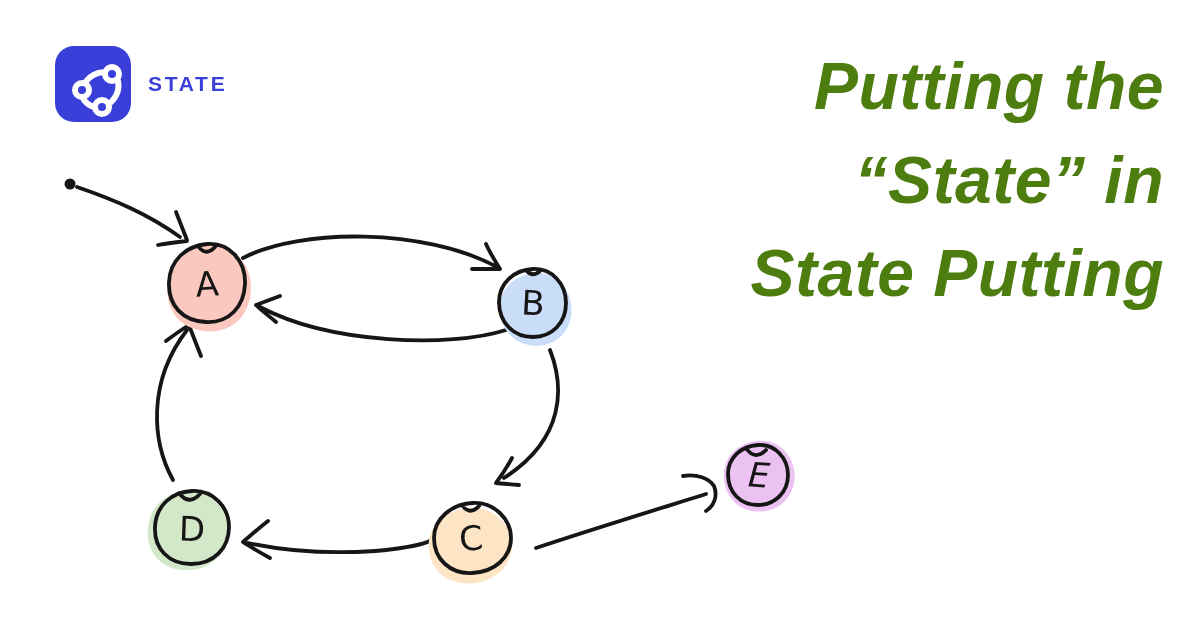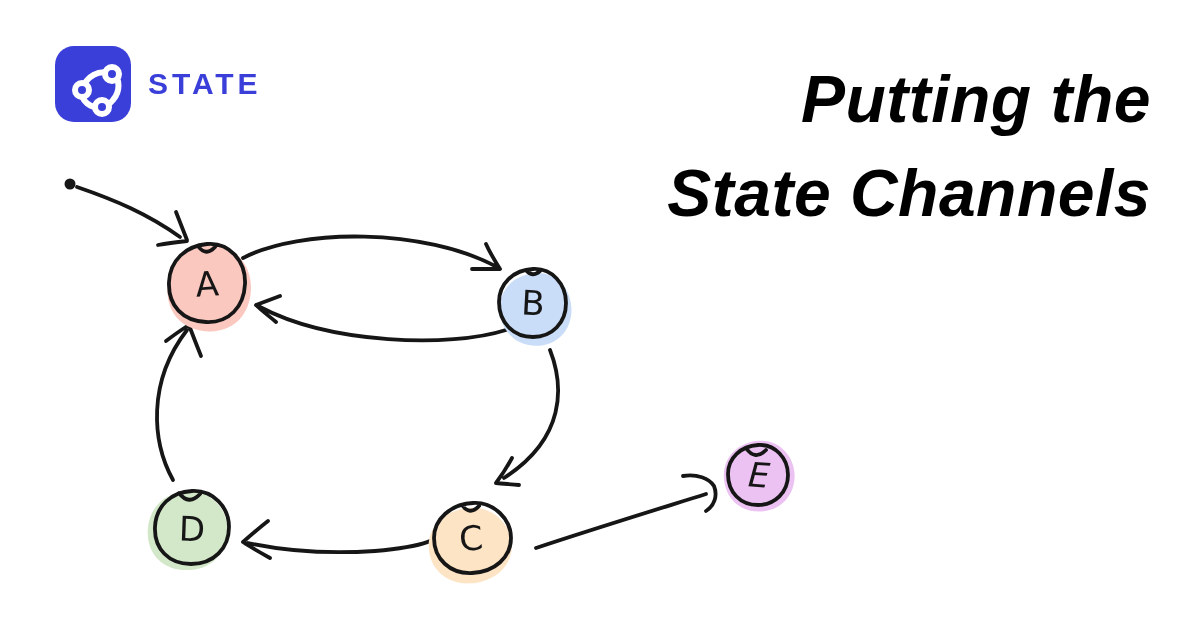--- a/index.html
+++ b/index.html
@@ -6,28 +6,28 @@
   body{
     width:1200px;height:624px;overflow:hidden;background:#ffffff;
     font-family:"Liberation Sans", sans-serif;position:relative;
   }
   .canvas{position:absolute;inset:0;background:#ffffff;}
 
   
   .brand{position:absolute;left:53px;top:44px;display:flex;align-items:center;gap:15px;}
   .brand-icon{width:80px;height:80px;display:block;}
   .brand-text{
-    color:#3A3FD9;font-weight:bold;font-size:30px;line-height:1.07;
+    color:#3A3FD9;font-weight:bold;font-size:21px;line-height:1.07;
     letter-spacing:0.13em;white-space:nowrap;
   }
 
   
   .title{
-    position:absolute;top:40px;right:36px;width:640px;margin:13px;
-    text-align:right;color:#000000;
+    position:absolute;top:40px;right:36px;width:640px;margin:0;
+    text-align:right;color:#4d7c0f;
     font-style:italic;font-weight:bold;font-size:66px;line-height:1.42;
     letter-spacing:0.5px;
   }
   .title span{display:block;}
 
   
   .diagram{position:absolute;left:30px;top:150px;width:800px;height:460px;}
   .ink{stroke:#161616;stroke-width:3.8;fill:none;stroke-linecap:round;stroke-linejoin:round;}
   .node-letter{
     font-family:"DejaVu Sans", sans-serif;font-size:34px;fill:#161616;
@@ -47,21 +47,22 @@
       <circle cx="59" cy="30" r="7" fill="#3A3FD9" stroke="#ffffff" stroke-width="6"></circle>
       <circle cx="49" cy="63" r="7" fill="#3A3FD9" stroke="#ffffff" stroke-width="6"></circle>
     </svg>
     <div class="brand-text">
       <div>STATE</div>
     </div>
   </header>
 
   <h1 class="title">
     <span>Putting the</span>
-    <span>State Channels</span>
+    <span>“State” in</span>
+    <span>State Putting</span>
   </h1>
 
   <svg class="diagram" viewBox="0 0 800 460">
 
     <circle cx="40" cy="34" r="5.5" fill="#161616"></circle>
     <path class="ink" d="M 47 37 C 85 50, 118 64, 150 87 M 146 62 C 150 72, 153 80, 157 90 M 128 95 C 138 93, 147 92, 157 91"></path>
 
     <path class="ink" d="M 213 108 C 270 78, 395 78, 467 117 M 456 94 C 460 103, 465 111, 470 119 M 442 119 C 451 119, 460 119, 470 119"></path>
 
     <path class="ink" d="M 476 180 C 420 198, 300 194, 230 157 M 250 146 C 242 149, 234 152, 226 155 M 246 172 C 239 166, 232 161, 226 155"></path>

